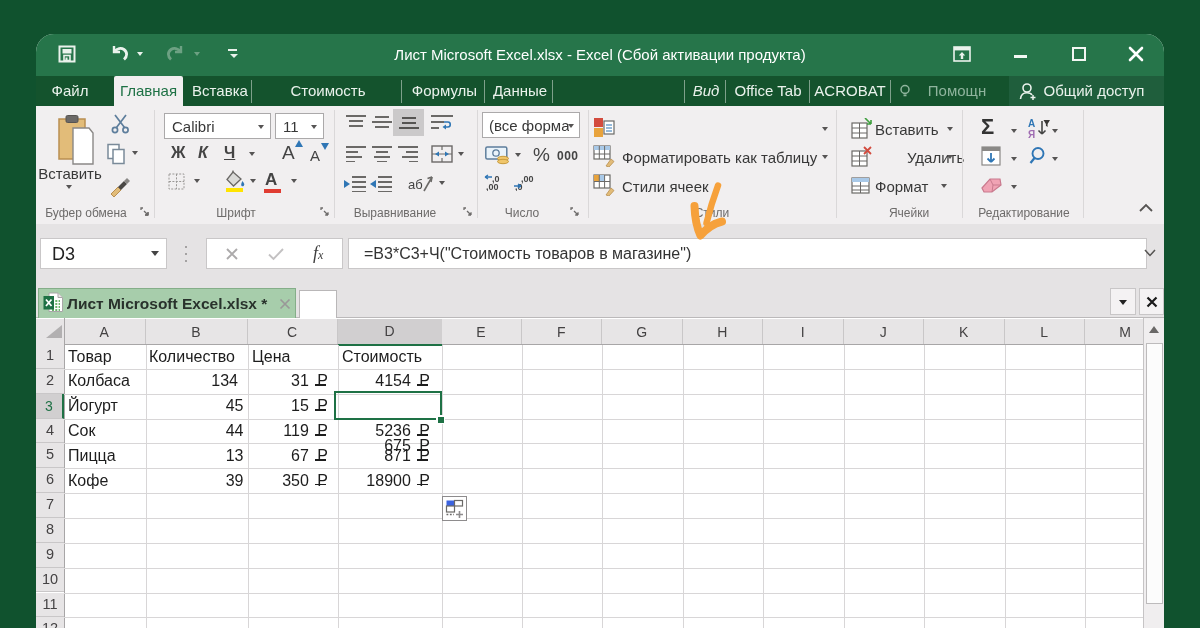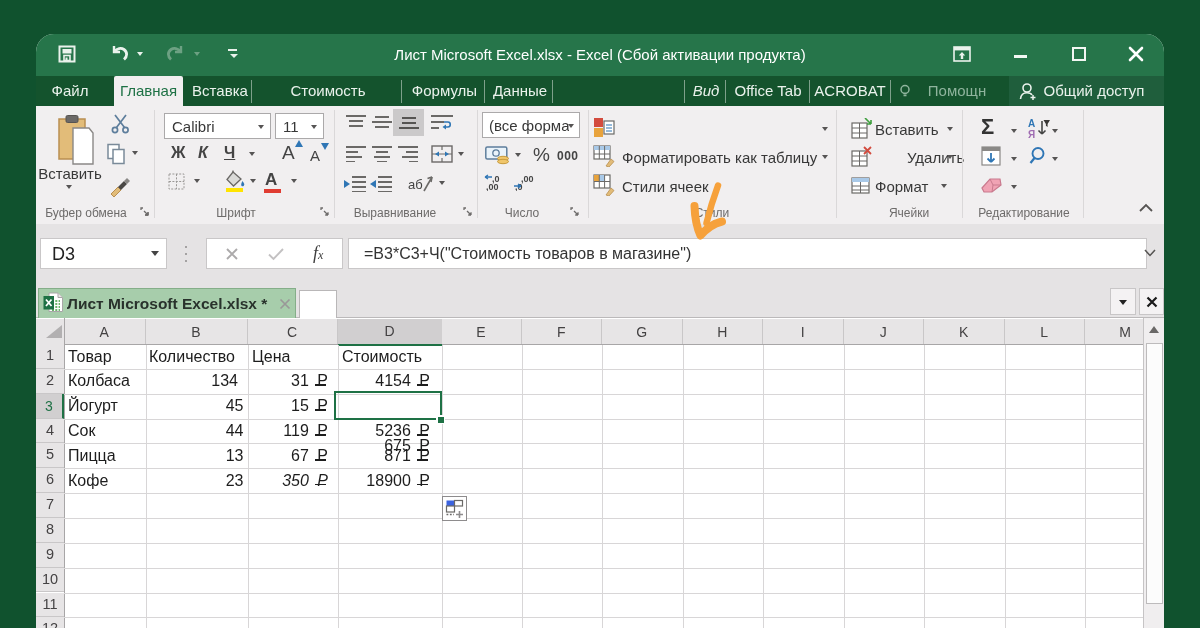--- a/index.html
+++ b/index.html
@@ -478,22 +478,22 @@
 <div class="cell num" style="left:301.5px;top:79.20px;width:92.5px;margin-top:40px;">675<span class="rub">Р</span></div>
 <div class="cell" style="left:32px;top:104.05px;">Сок</div>
 <div class="cell num" style="left:109.5px;top:104.05px;width:98px;">44</div>
 <div class="cell num" style="left:211.5px;top:104.05px;width:80.5px;">119<span class="rub">Р</span></div>
 <div class="cell num" style="left:301.5px;top:104.05px;width:92.5px;">5236<span class="rub">Р</span></div>
 <div class="cell" style="left:32px;top:128.90px;">Пицца</div>
 <div class="cell num" style="left:109.5px;top:128.90px;width:98px;">13</div>
 <div class="cell num" style="left:211.5px;top:128.90px;width:80.5px;">67<span class="rub">Р</span></div>
 <div class="cell num" style="left:301.5px;top:128.90px;width:92.5px;">871<span class="rub">Р</span></div>
 <div class="cell" style="left:32px;top:153.75px;">Кофе</div>
-<div class="cell num" style="left:109.5px;top:153.75px;width:98px;">23</div>
-<div class="cell num" style="left:211.5px;top:153.75px;width:80.5px;font-style:italic;">350<span class="rub">Р</span></div>
+<div class="cell num" style="left:109.5px;top:153.75px;width:98px;">39</div>
+<div class="cell num" style="left:211.5px;top:153.75px;width:80.5px;">350<span class="rub">Р</span></div>
 <div class="cell num" style="left:301.5px;top:153.75px;width:92.5px;">18900<span class="rub">Р</span></div>
 <div class="abs" style="left:298px;top:73px;width:108px;height:29px;border:2px solid #1E7145;"></div>
 <div class="abs" style="left:399.5px;top:96.5px;width:9px;height:9px;background:#fff;"></div>
 <div class="abs" style="left:401.5px;top:98.5px;width:6.5px;height:6.5px;background:#1E7145;"></div>
 <div class="abs" style="left:406px;top:178px;width:25px;height:25px;background:#fff;border:1.5px solid #8E8C8D;">
 <svg class="abs" style="left:2px;top:2px" width="20" height="20" viewBox="0 0 20 20">
 <rect x="1.5" y="1.5" width="8" height="5.5" fill="#3B63E0"></rect>
 <rect x="9.5" y="1.5" width="8" height="5.5" fill="#fff" stroke="#6B6967" stroke-width="1.2"></rect>
 <rect x="1.5" y="7" width="8" height="6" fill="#fff" stroke="#6B6967" stroke-width="1.2"></rect>
 <path d="M1.5 15.5 L9 15.5" stroke="#6B6967" stroke-width="1.3" stroke-dasharray="1.8,1.6"></path>

